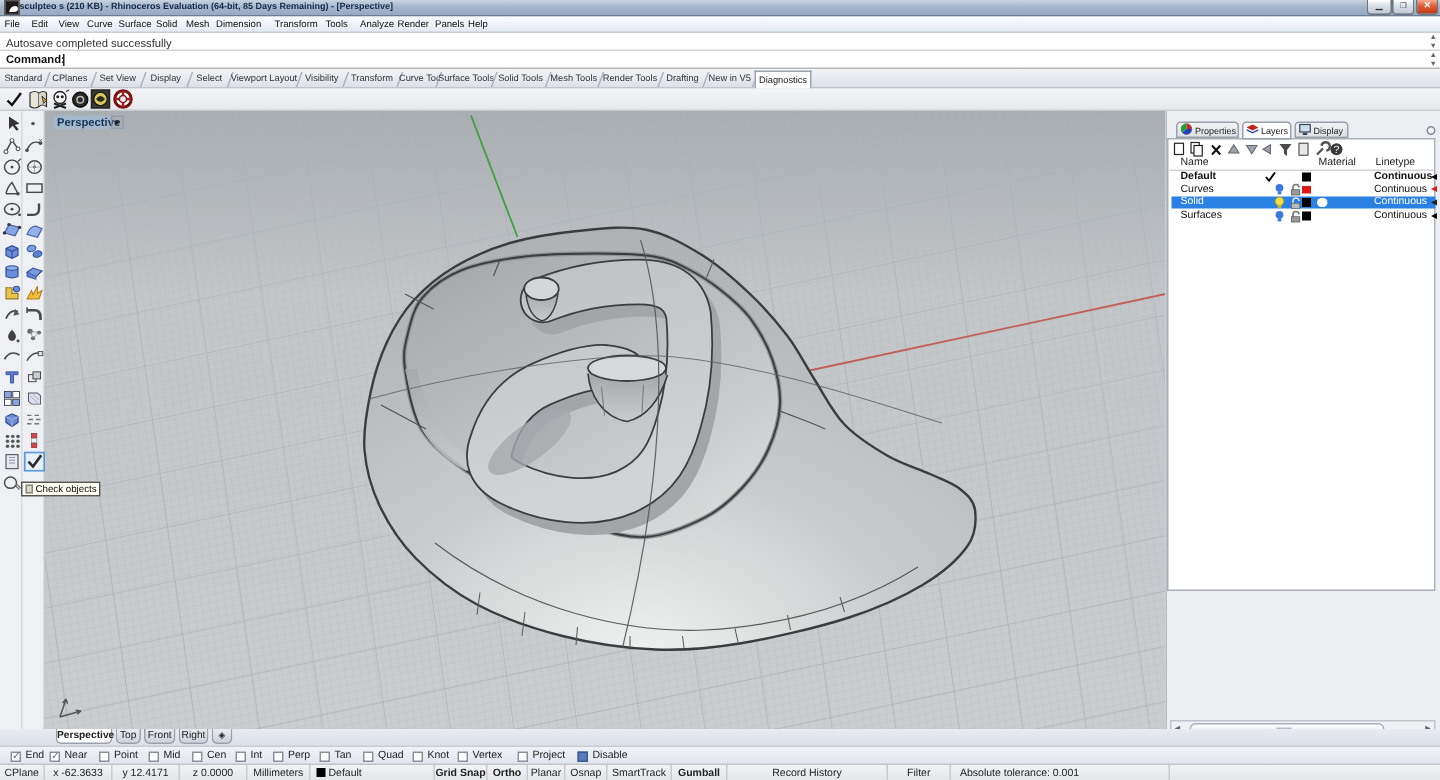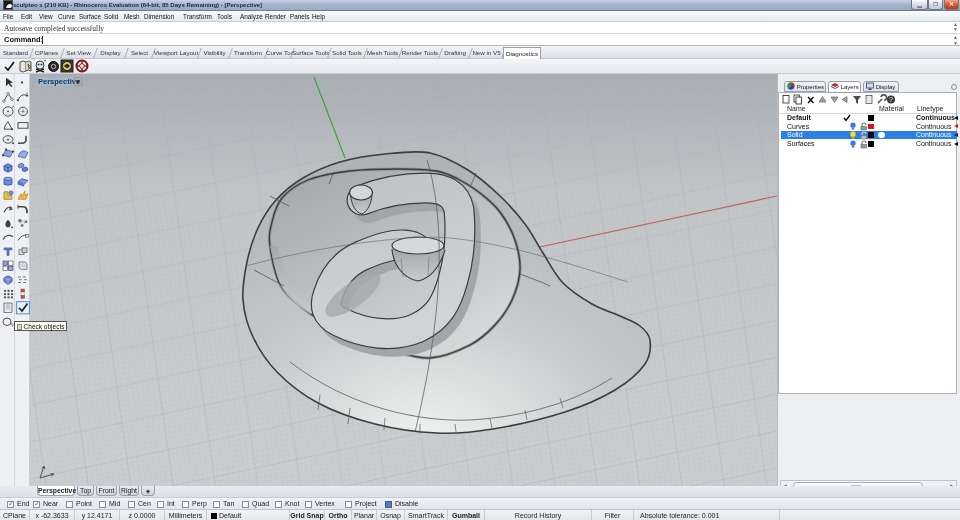--- a/index.html
+++ b/index.html
@@ -9,21 +9,21 @@
 #title .txt{position:absolute;left:13px;top:2px;font-size:6px;font-weight:bold;color:#16284a;}
 #ticon{position:absolute;left:3px;top:0px;width:10px;height:10px;background:#1a1a1a;border:1px solid #555;}
 #ticon svg{position:absolute;left:0;top:0;}
 .winbtn{position:absolute;top:0;height:10px;border:1px solid #70767e;border-top:none;border-radius:0 0 3px 3px;background:linear-gradient(#fdfeff,#d8dee6 45%,#c2cad4);}
 .winbtn.close{background:linear-gradient(#f5a98c,#e05a35 45%,#c23a18);}
 .winbtn span{position:absolute;width:100%;text-align:center;font-size:7px;color:#333;top:0px;line-height:9px;}
 
 #menu{left:0;top:11px;width:960px;height:11px;background:linear-gradient(#fafcfe,#e4eaf2);border-bottom:1px solid #c8ccd4;}
 #menu span{position:absolute;top:1.5px;font-size:6.4px;color:#111;}
 
-#hist{left:0;top:22px;width:960px;height:12px;background:#fff;border-bottom:1px solid #d4d4d4;font-family:Liberation Serif, serif;}
+#hist{left:0;top:22px;width:960px;height:12px;background:#fff;border-bottom:1px solid #d4d4d4;}
 #hist span{position:absolute;left:4px;top:2px;font-size:7.5px;color:#333;}
 #cmd{left:0;top:34px;width:960px;height:12px;background:#fff;border-bottom:1px solid #b8b8b8;}
 #cmd span{position:absolute;left:4px;top:1px;font-size:7.5px;font-weight:bold;color:#111;}
 #cmd i{position:absolute;left:42px;top:2px;width:1px;height:8px;background:#222;}
 
 #ttabs{left:0;top:46px;width:960px;height:13px;background:linear-gradient(#f2f4f7,#dde1e8);border-bottom:1px solid #c0c4cc;}
 
 #tbar{left:0;top:59px;width:960px;height:15px;background:linear-gradient(#f4f5f7,#e7e9ed);border-bottom:1px solid #c8cbd0;}
 
 #lbar{left:0;top:74px;width:30px;height:412px;background:#eef0f3;border-right:1px solid #c8cbd0;}

